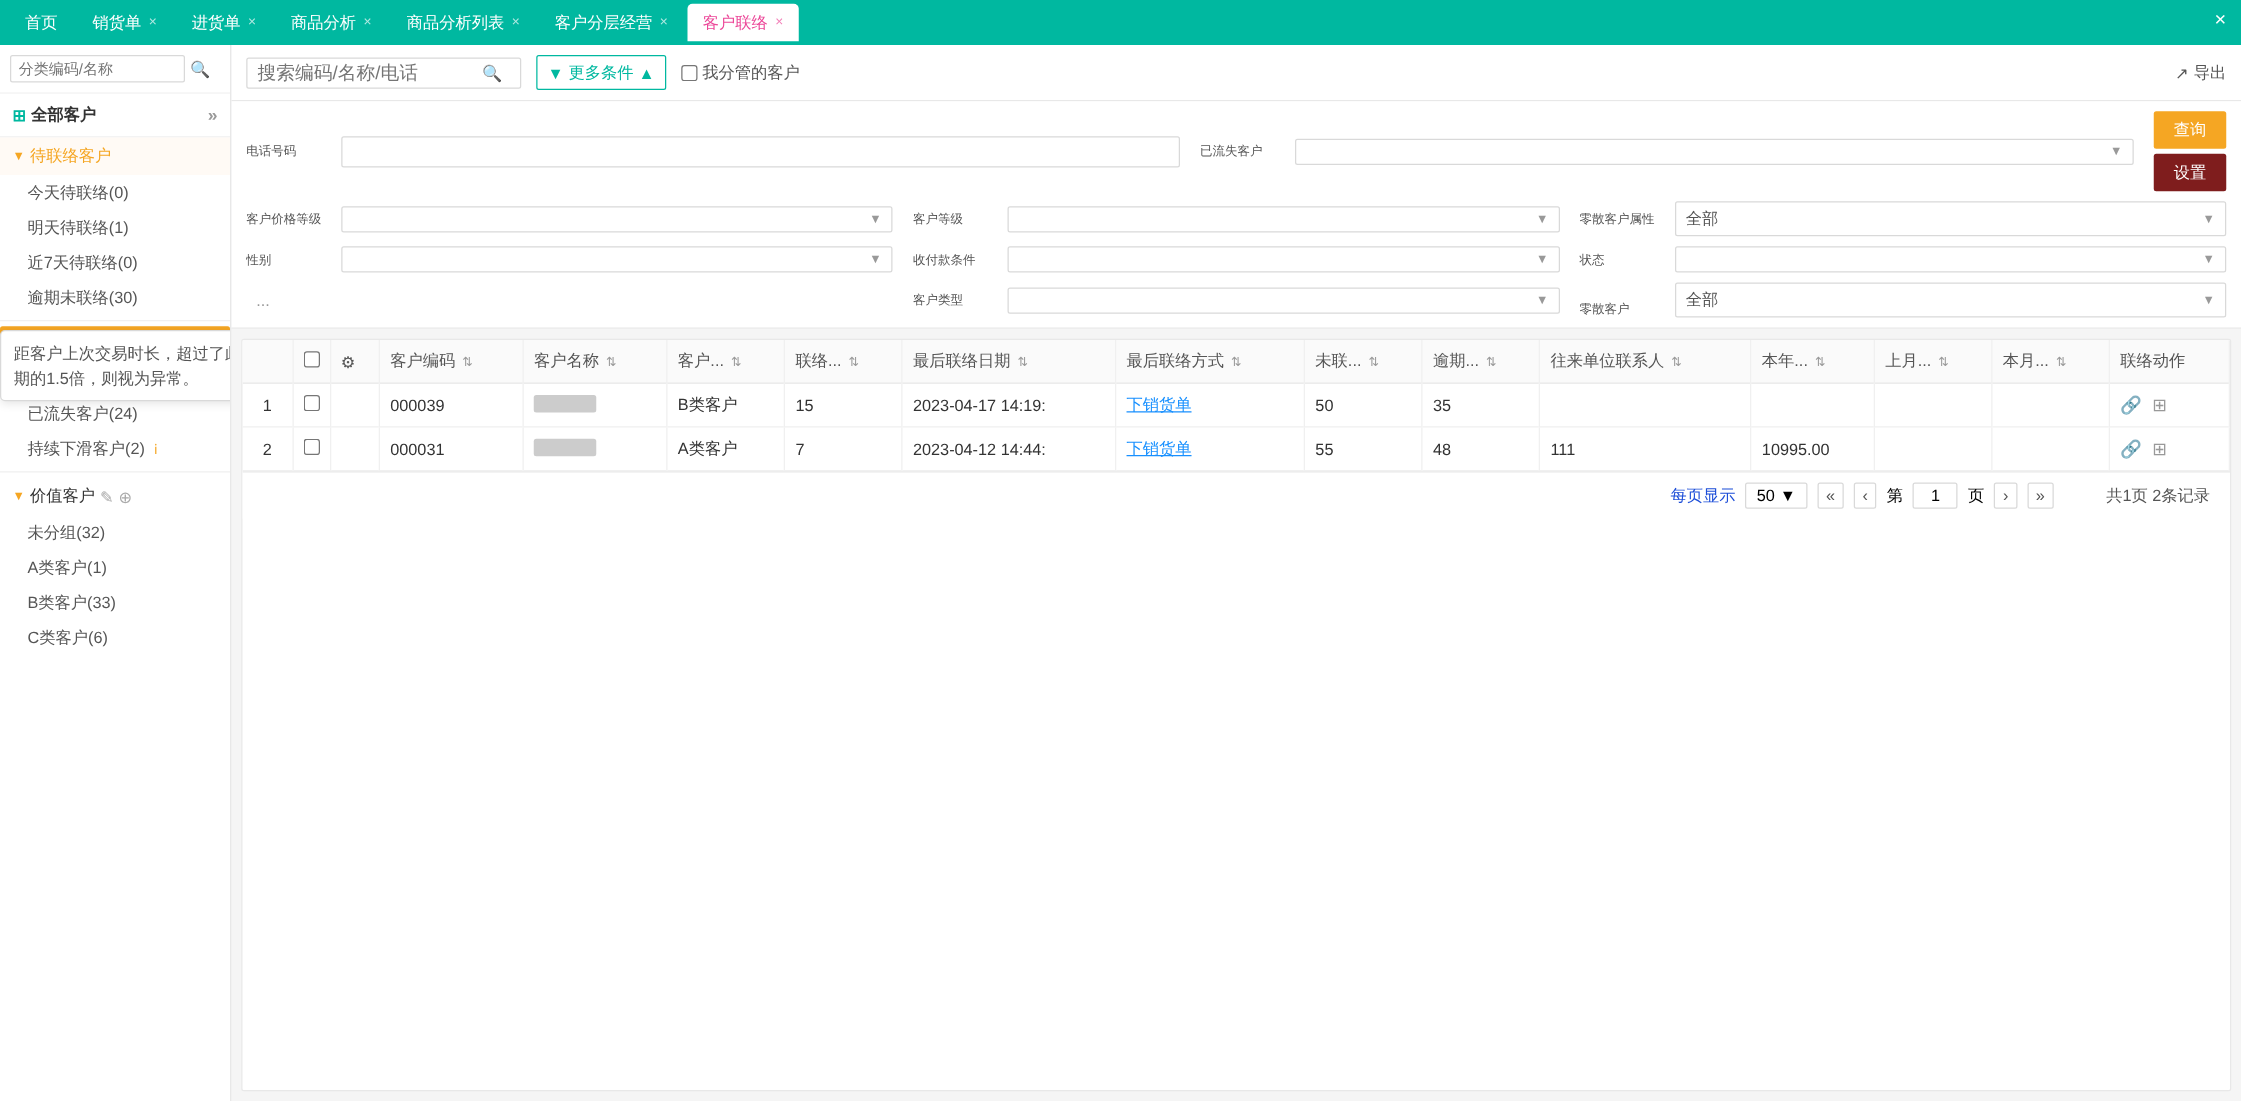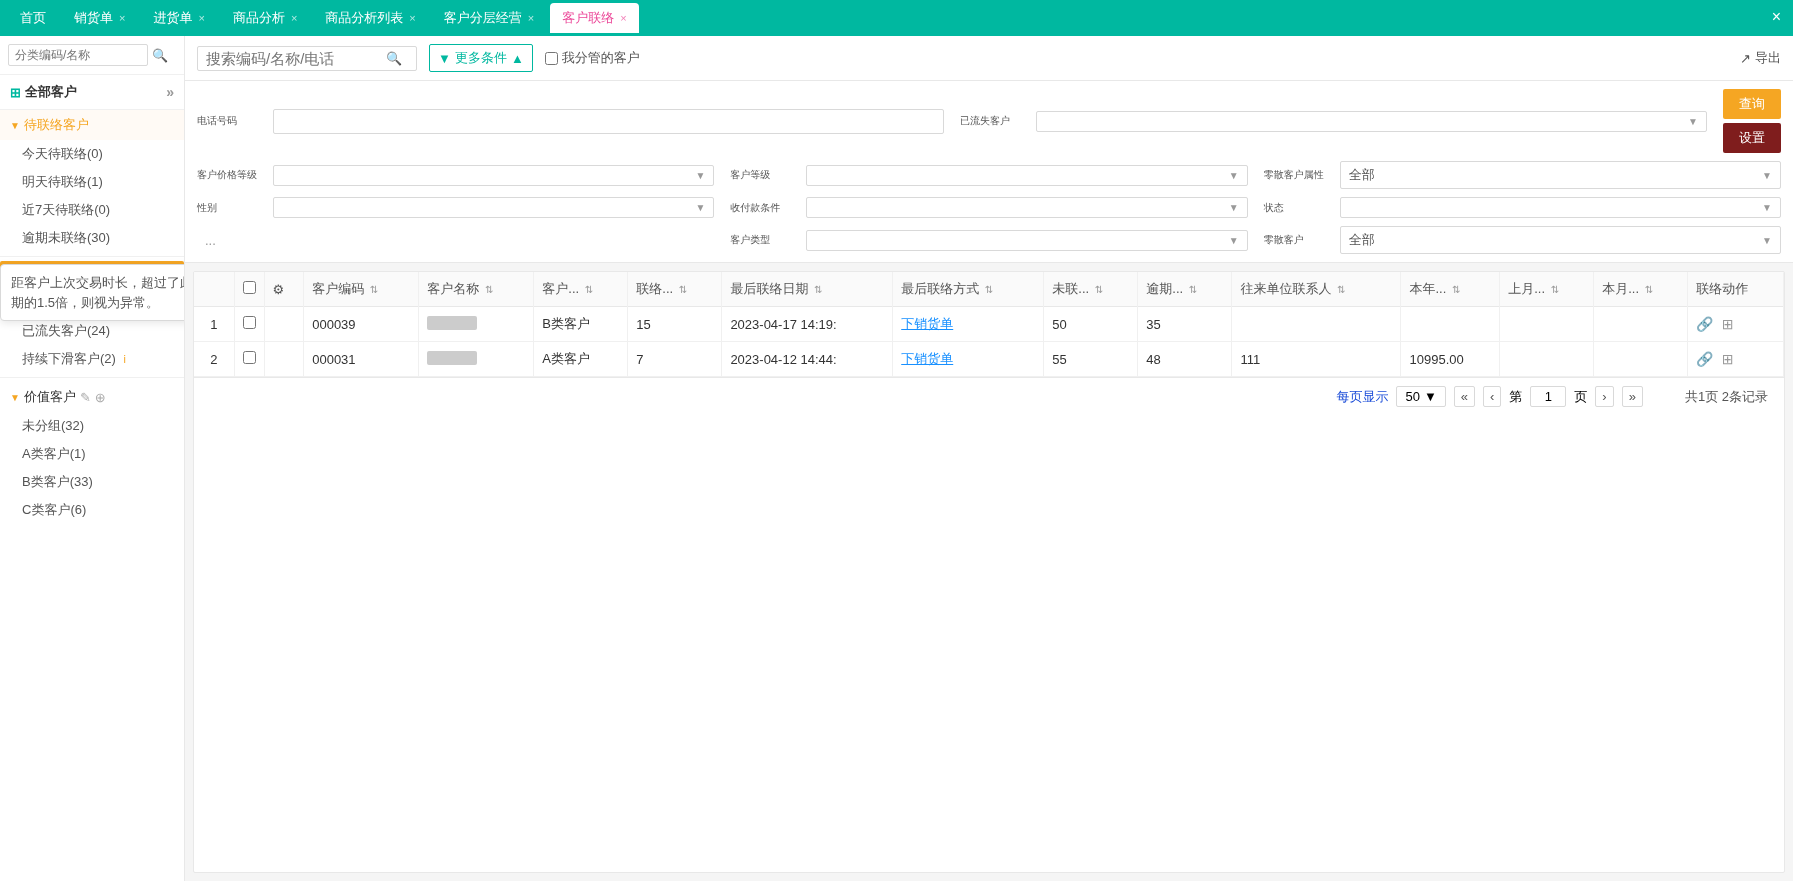--- a/index.html
+++ b/index.html
@@ -604,21 +604,21 @@
         <div style="display:flex;align-items:center;gap:8px;flex:1;">
           <span class="filter-dots">...</span>
         </div>
         <div class="filter-field">
           <label>客户类型</label>
           <div class="select-box" style="flex:1;">
             <span></span>
             <span class="arrow">▼</span>
           </div>
         </div>
-        <div class="filter-field" style="align-items:center;">
+        <div class="filter-field" style="align-items:flex-end;">
           <label>零散客户</label>
           <div class="select-box" style="flex:1;min-width:80px;">
             <span>全部</span>
             <span class="arrow">▼</span>
           </div>
         </div>
       </div>
     </div>
 
     <div class="table-wrapper">

